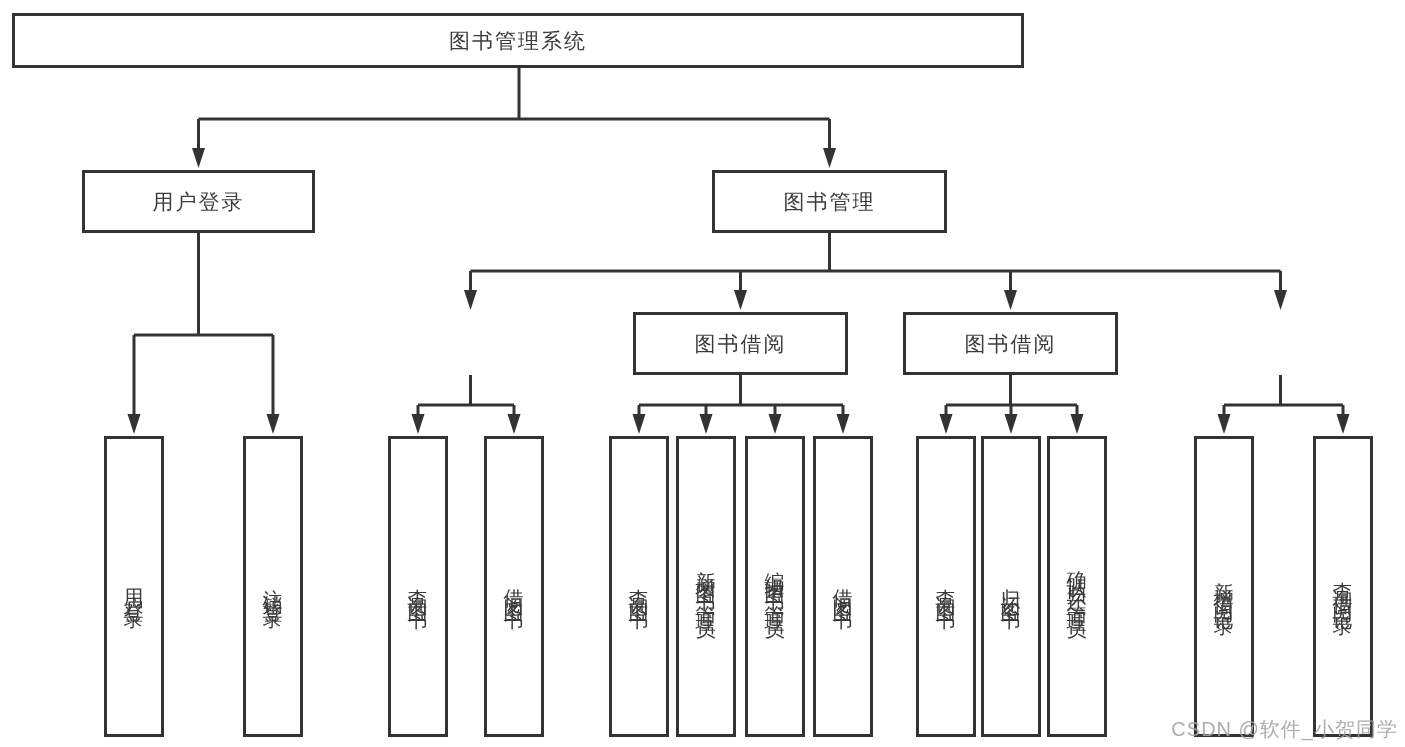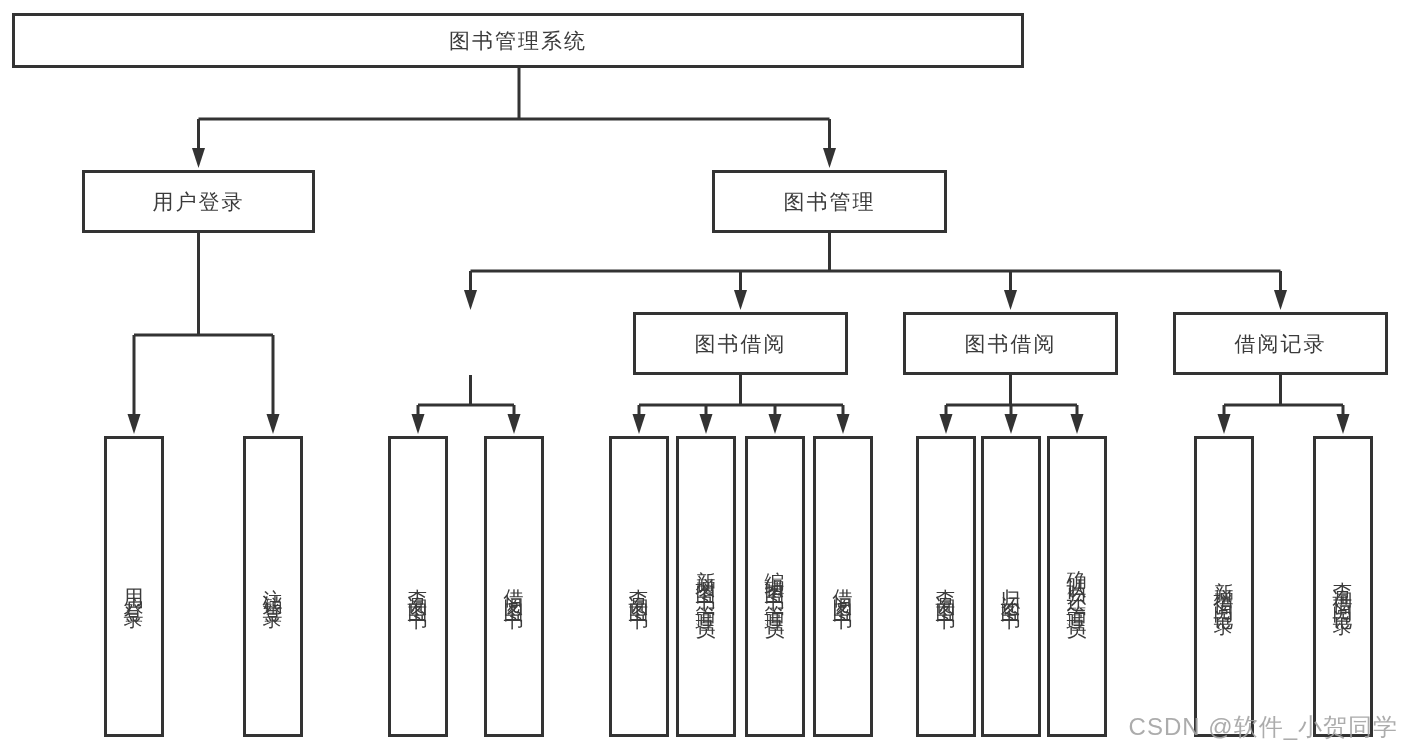--- a/index.html
+++ b/index.html
@@ -43,21 +43,21 @@
     text-orientation: mixed;
     font-size: 20px;
     letter-spacing: 7px;
     color: #3b3b3b;
     white-space: nowrap;
     line-height: 1;
   }
   .watermark {
     position: absolute;
     right: 7px; bottom: 4px;
-    font-size: 24px;
+    font-size: 20px;
     letter-spacing: 1px;
     color: rgba(163,163,163,0.9);
     white-space: nowrap;
     z-index: 5;
     text-align: center;
   }
 </style>
 </head>
 <body>
 
@@ -125,23 +125,20 @@
   <div class="hbox" style="left:712px; top:170px; width:235px; height:63px;">
     <span>图书管理</span>
   </div>
 
   <div class="hbox" style="left:633px; top:312px; width:215px; height:63px;">
     <span>图书借阅</span>
   </div>
   <div class="hbox" style="left:903px; top:312px; width:215px; height:63px;">
     <span>图书借阅</span>
   </div>
-  <div class="hbox" style="left:1173px; top:312px; width:215px; height:63px;">
-    <span>借阅记录</span>
-  </div>
 
   <div class="vbox" style="left:104px;">
     <span class="vtext">用户登录</span>
   </div>
   <div class="vbox" style="left:243px;">
     <span class="vtext">注销登录</span>
   </div>
 
   <div class="vbox" style="left:388px;">
     <span class="vtext">查询图书</span>

